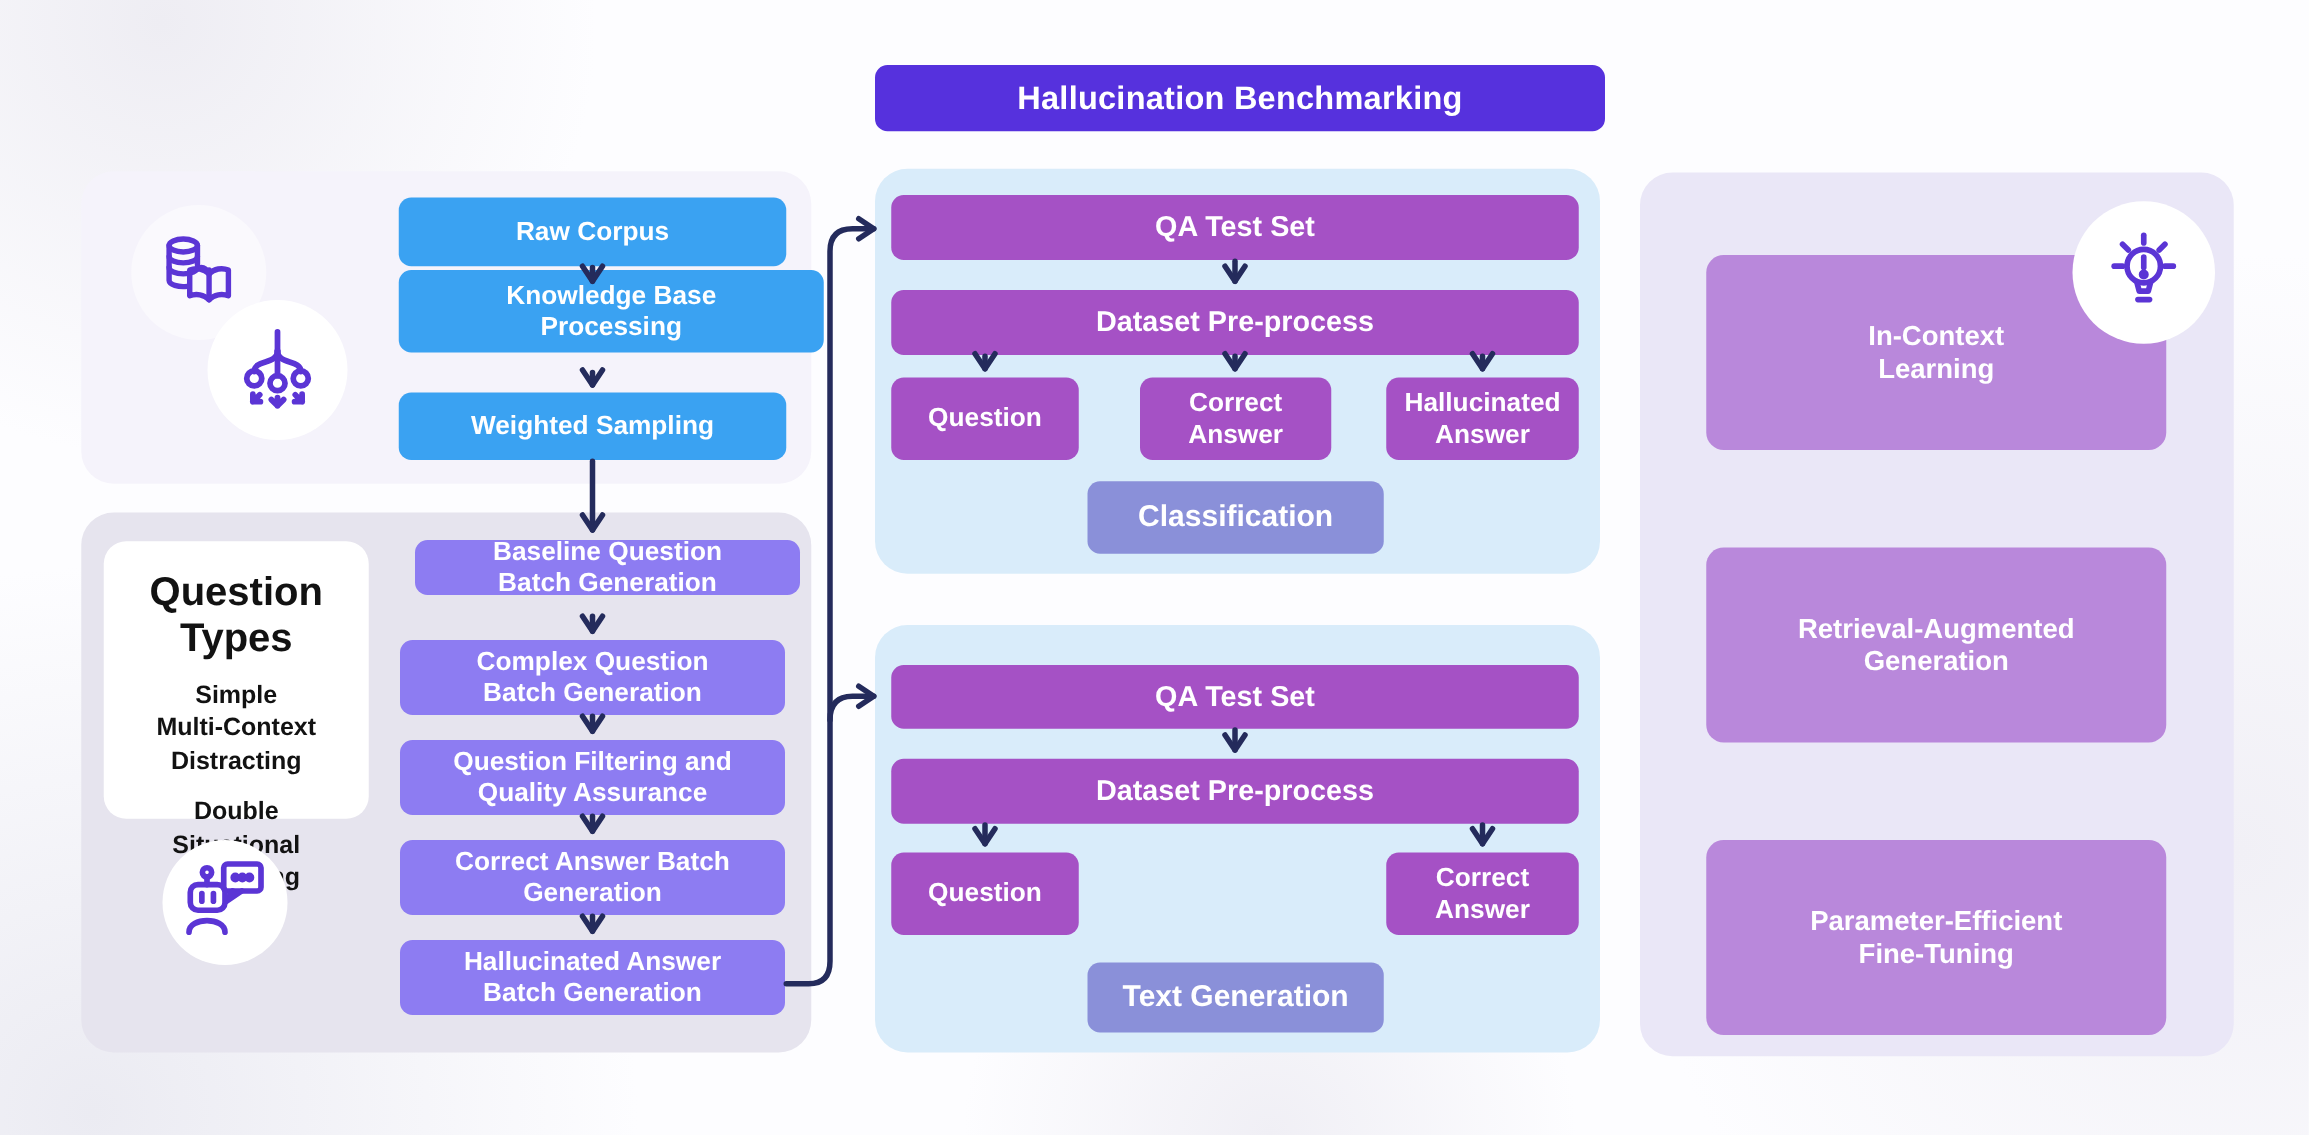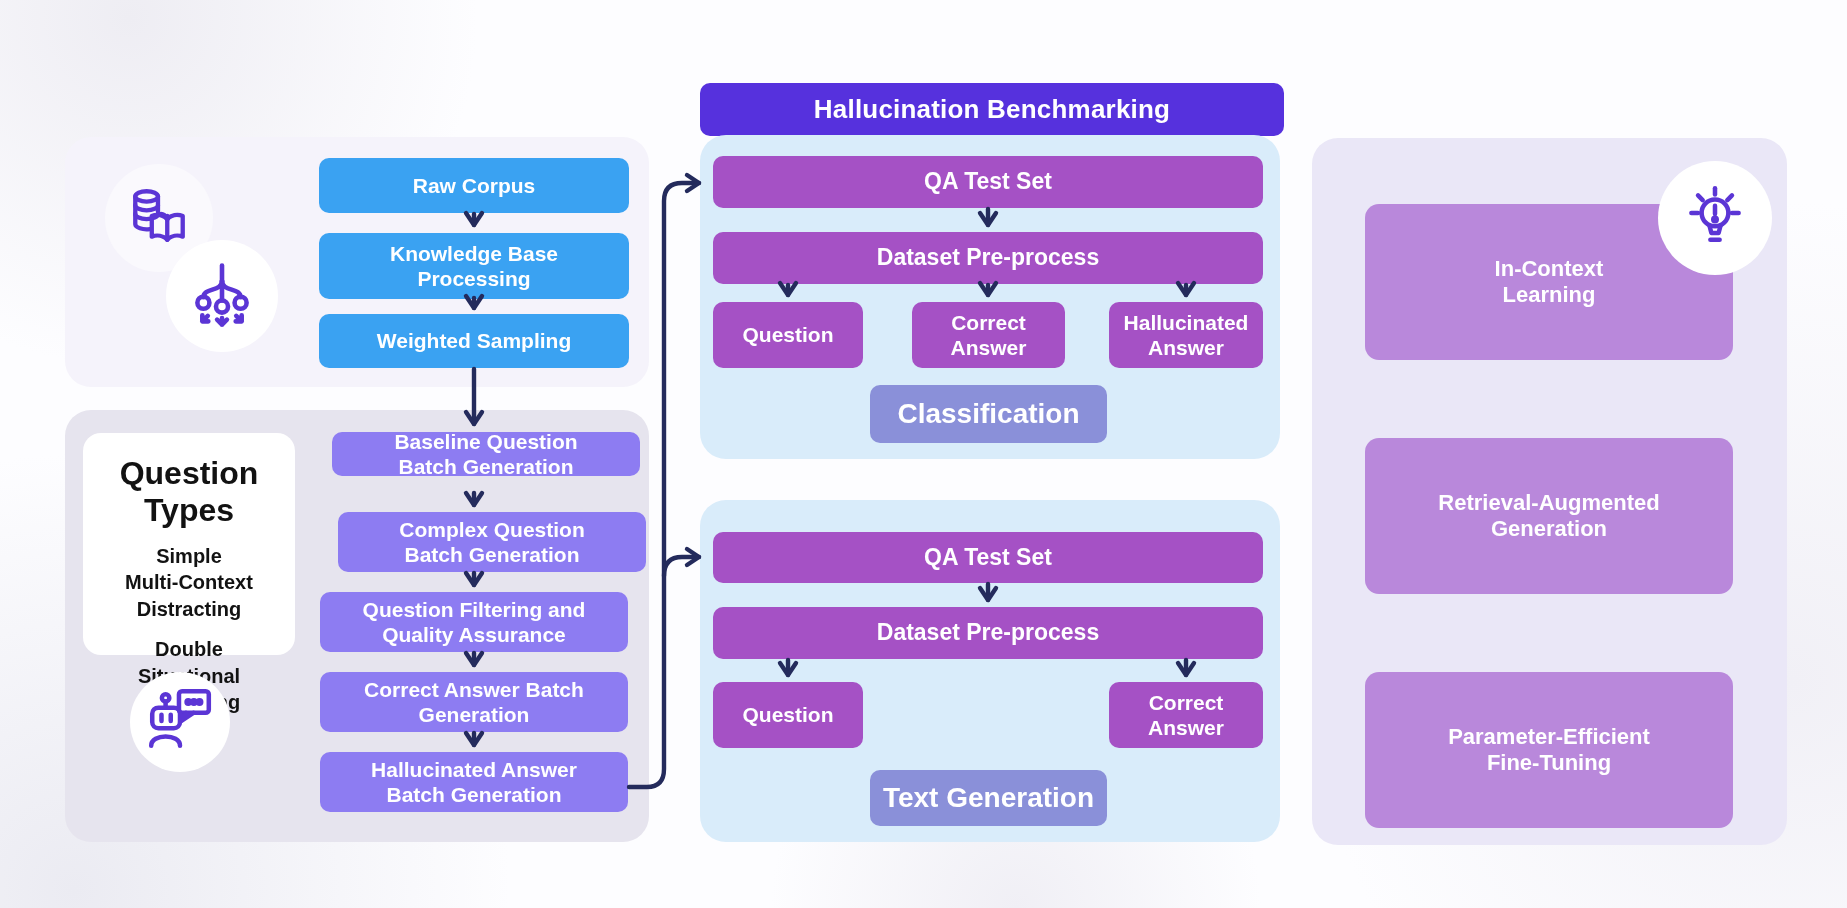--- a/index.html
+++ b/index.html
@@ -32,41 +32,41 @@
   .panel-lav{background:#EAE7F7;}
   .node{
     position:absolute;display:flex;align-items:center;justify-content:center;
     text-align:center;color:#fff;font-weight:700;white-space:pre-line;
     line-height:1.2;
   }
   .blue{background:#3AA2F2;border-radius:10px;font-size:21px;}
   .violet{background:#8D7CF2;border-radius:10px;font-size:21px;}
   .orchid{background:#A551C5;border-radius:10px;font-size:23px;}
   .orchid-sm{background:#A551C5;border-radius:10px;font-size:21px;}
-  .peri{background:#8A90D9;border-radius:10px;font-size:28px;}
+  .peri{background:#8A90D9;border-radius:10px;font-size:24px;}
   .lilac{background:#B988DB;border-radius:14px;font-size:22px;}
   .circle{
     position:absolute;background:#fff;border-radius:50%;
     display:flex;align-items:center;justify-content:center;
     }
   .whitebox{
     position:absolute;background:#fff;border-radius:18px;
     display:flex;flex-direction:column;align-items:center;
     color:#121212;text-align:center;
   }
   .whitebox .qt-title{font-size:32px;font-weight:700;margin-top:22px;}
   .whitebox .qt-group{font-size:20px;font-weight:700;line-height:1.32;margin-top:14px;white-space:pre-line;}
   #arrows{position:absolute;left:0;top:0;pointer-events:none;}
 </style>
 </head>
 <body>
 
 <div id="canvas">
 
-  <div class="titlebar" style="left:700px;top:52px;width:584px;margin-top:31px;">Hallucination Benchmarking</div>
+  <div class="titlebar" style="left:700px;top:52px;width:584px;">Hallucination Benchmarking</div>
 
   <div class="panel panel-light" style="left:65px;top:137px;width:584px;height:250px;"></div>
 
   <div class="circle" style="left:105px;top:164px;width:108px;height:108px;background:#FAF9FD;">
     <span>
       <svg width="66" height="66" viewBox="0 0 64 64" fill="none" stroke="#5B35D5" stroke-width="4.2" stroke-linecap="round" stroke-linejoin="round">
         <ellipse cx="20" cy="13" rx="11" ry="5"></ellipse>
         <path d="M9 13 V40 a11 5 0 0 0 14 4.7"></path>
         <path d="M31 13 V28"></path>
         <path d="M9 21.5 a11 5 0 0 0 22 0"></path>
@@ -90,21 +90,21 @@
         <circle cx="49" cy="40" r="5.5"></circle>
         <circle cx="32" cy="43.5" r="5.5"></circle>
         <path d="M19 52 L14 57 M14 51.5 V57 H19.5"></path>
         <path d="M32 54 V60 M27.5 55.5 L32 60 L36.5 55.5"></path>
         <path d="M45 52 L50 57 M50 51.5 V57 H44.5"></path>
       </svg>
     </span>
   </div>
 
   <div class="node blue" style="left:319px;top:158px;width:310px;height:55px;">Raw Corpus</div>
-  <div class="node blue" style="left:319px;top:233px;width:310px;height:66px;">Knowledge Base
+  <div class="node blue" style="left:319px;top:216px;width:340px;height:66px;">Knowledge Base
 Processing</div>
   <div class="node blue" style="left:319px;top:314px;width:310px;height:54px;">Weighted Sampling</div>
 
   <div class="panel panel-gray" style="left:65px;top:410px;width:584px;height:432px;"></div>
 
   <div class="whitebox" style="left:83px;top:433px;width:212px;height:222px;">
     <div class="qt-title">Question Types</div>
     <div class="qt-group">Simple
 Multi-Context
 Distracting</div>
@@ -126,21 +126,21 @@
         <rect x="8" y="23" width="27" height="20" rx="6"></rect>
         <path d="M17 30 V36"></path>
         <path d="M26 30 V36"></path>
         <path d="M7 60 C7 48 35 48 35 60"></path>
       </svg>
     </span>
   </div>
 
   <div class="node violet" style="left:332px;top:432px;width:308px;height:44px;">Baseline Question
 Batch Generation</div>
-  <div class="node violet" style="left:320px;top:512px;width:308px;height:60px;margin-left:18px;">Complex Question
+  <div class="node violet" style="left:320px;top:512px;width:308px;height:60px;">Complex Question
 Batch Generation</div>
   <div class="node violet" style="left:320px;top:592px;width:308px;height:60px;">Question Filtering and
 Quality Assurance</div>
   <div class="node violet" style="left:320px;top:672px;width:308px;height:60px;">Correct Answer Batch
 Generation</div>
   <div class="node violet" style="left:320px;top:752px;width:308px;height:60px;">Hallucinated Answer
 Batch Generation</div>
 
   <div class="panel panel-blue" style="left:700px;top:135px;width:580px;height:324px;"></div>
 

